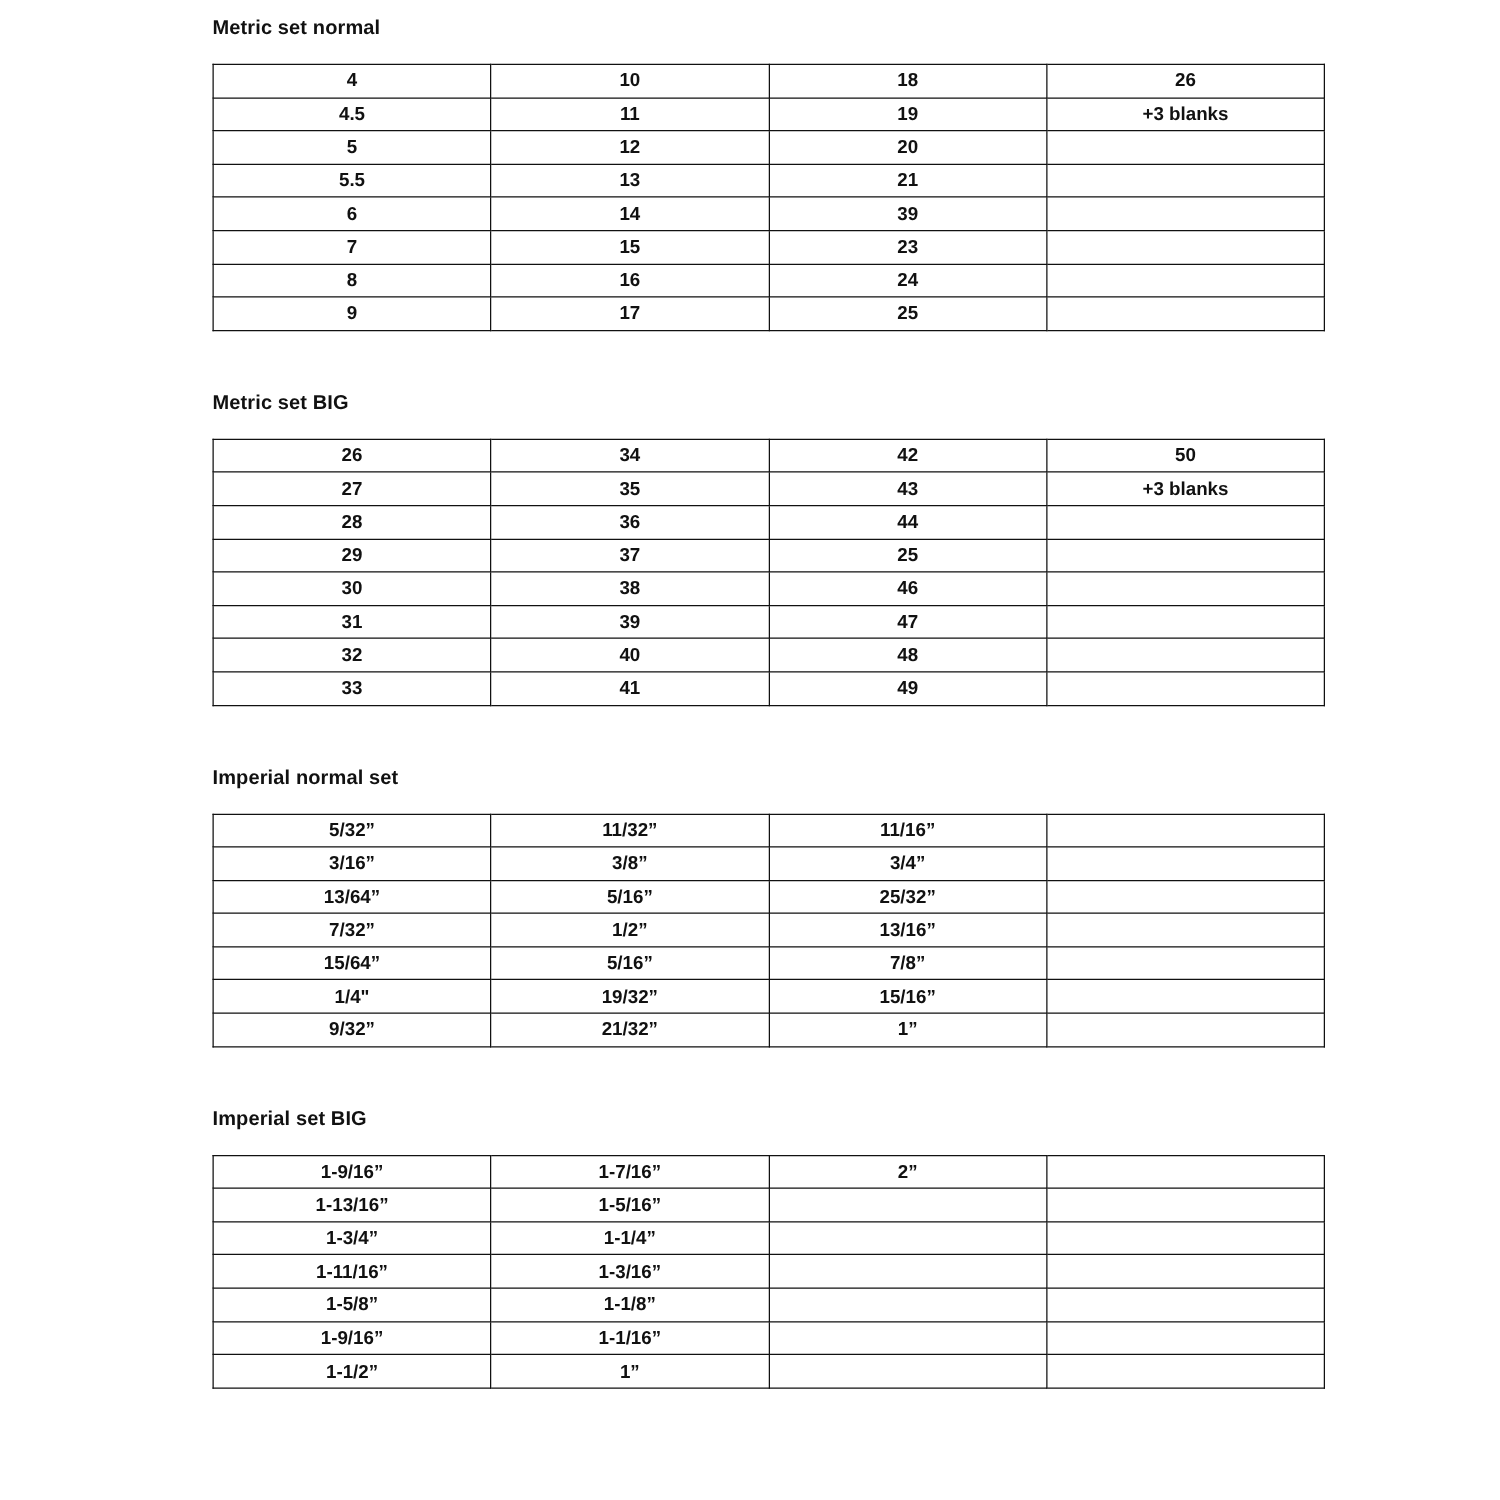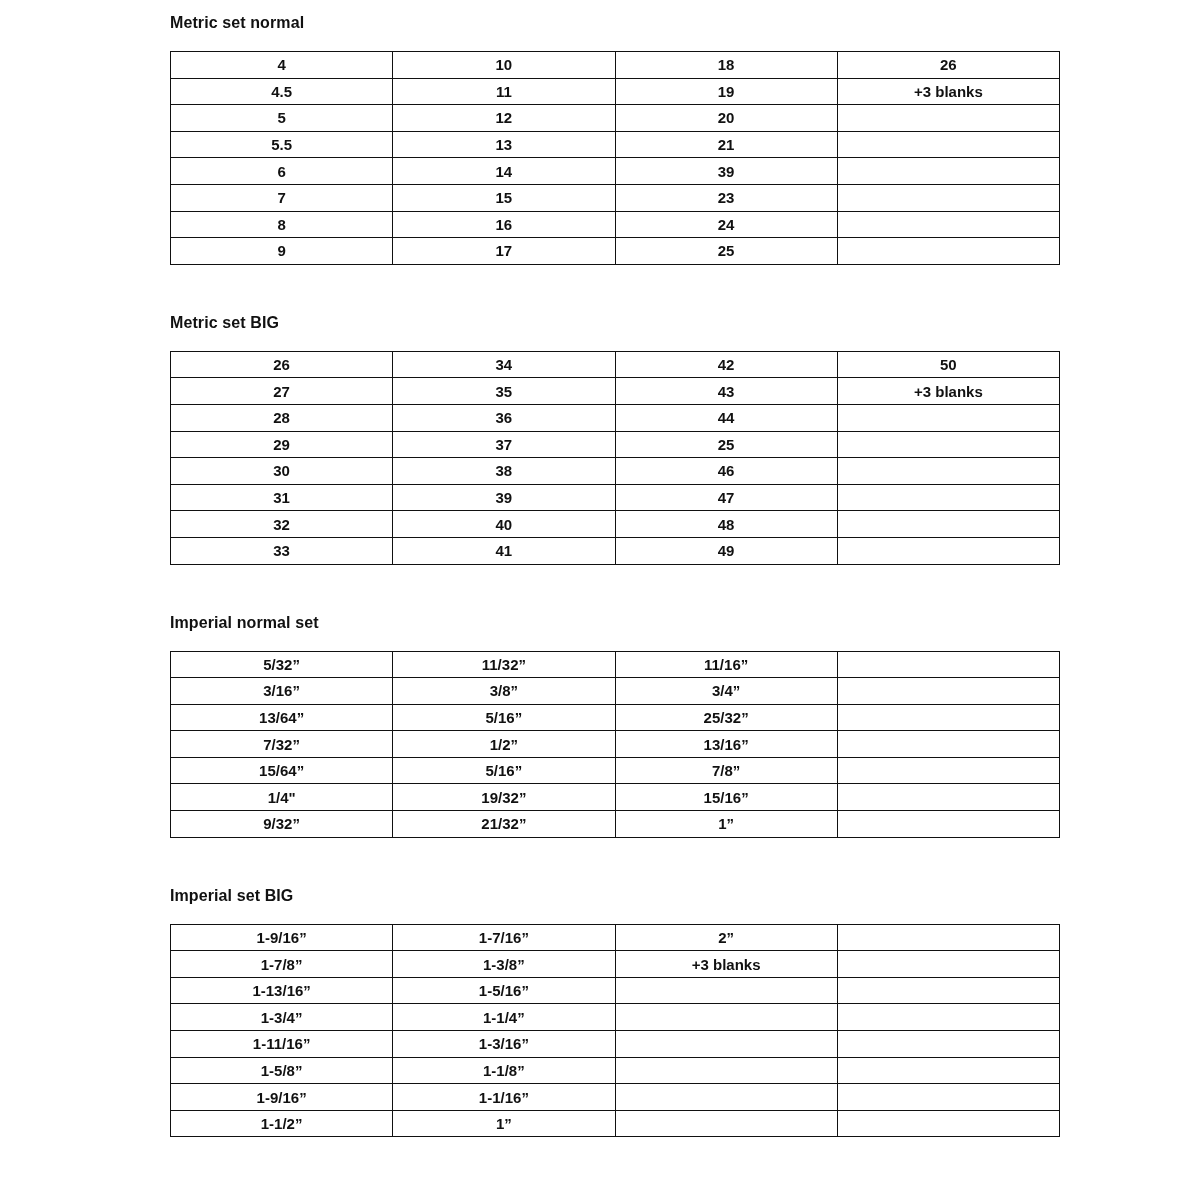--- a/index.html
+++ b/index.html
@@ -222,26 +222,20 @@
     <h2 class="section-title">Imperial set BIG</h2>
     <table class="size-table">
       <tbody>
           <tr>
             <td>1-9/16”</td>
             <td>1-7/16”</td>
             <td>2”</td>
             <td></td>
           </tr>
           <tr>
-            <td>1-7/8”</td>
-            <td>1-3/8”</td>
-            <td>+3 blanks</td>
-            <td></td>
-          </tr>
-          <tr>
             <td>1-13/16”</td>
             <td>1-5/16”</td>
             <td></td>
             <td></td>
           </tr>
           <tr>
             <td>1-3/4”</td>
             <td>1-1/4”</td>
             <td></td>
             <td></td>

